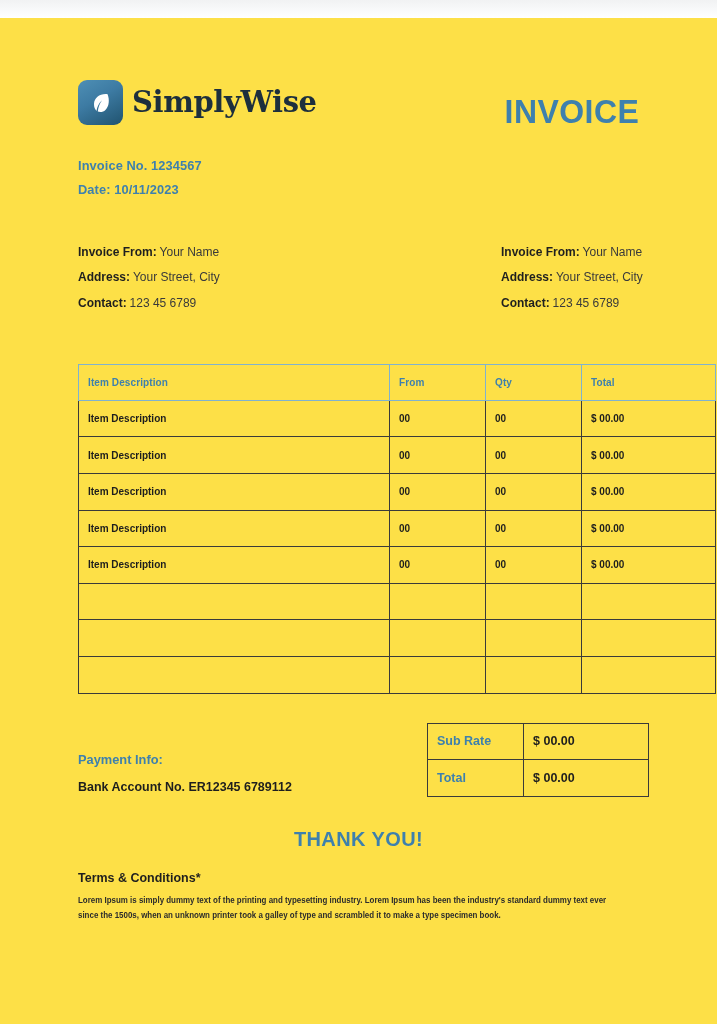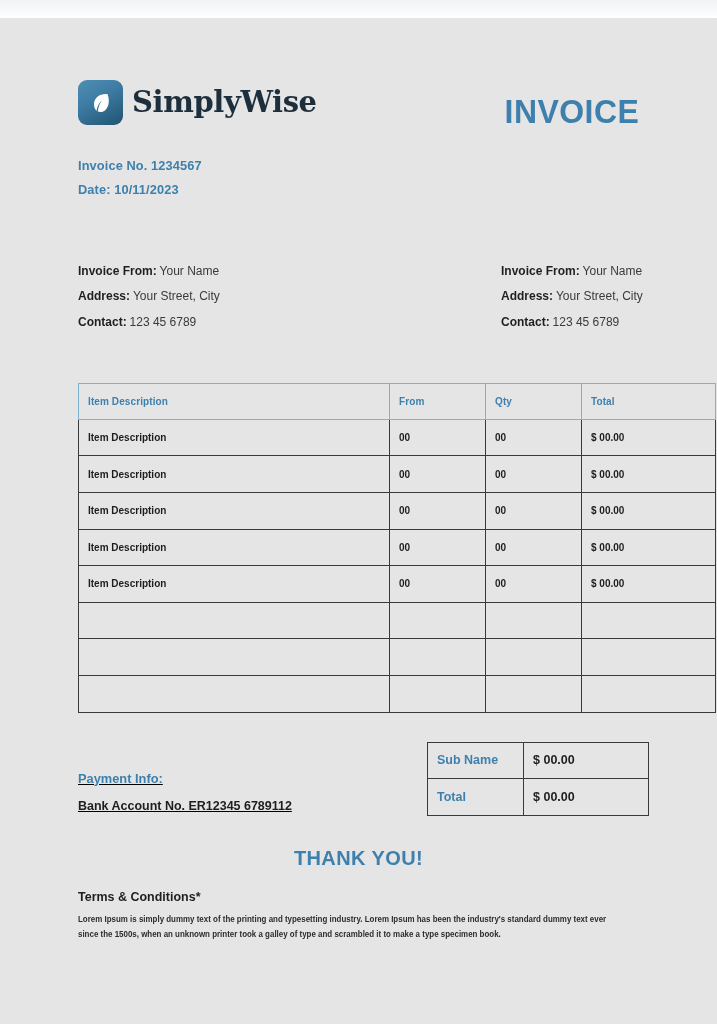--- a/index.html
+++ b/index.html
@@ -12,21 +12,21 @@
     height: 1024px;
     overflow: hidden;
     font-family: "Liberation Sans", sans-serif;
     -webkit-font-smoothing: antialiased;
   }
 
   .page {
     position: relative;
     width: 717px;
     height: 1024px;
-    background: #e5e5e5;
+    background: #fde047;
     box-sizing: border-box;
   }
   .top-shade {
     position: absolute;
     top: 0; left: 0;
     width: 717px;
     height: 18px;
     background: linear-gradient(to bottom, #f1f2f3 0%, #f7f8f9 45%, #ffffff 100%);
   }
 
@@ -92,21 +92,21 @@
     line-height: 1.78;
     transform: scaleX(0.95);
     transform-origin: left center;
   }
   .meta div { white-space: nowrap; }
 
   
   .parties {
     display: flex;
     justify-content: space-between;
-    margin-top: 57px;
+    margin-top: 38px;
   }
   .party {
     font-size: 12.5px;
     line-height: 2.02;
     color: #2b2b2b;
     transform: scaleX(0.96);
     transform-origin: left center;
   }
   .party.right { margin-right: -10px; }
   .party .row { white-space: nowrap; }
@@ -153,21 +153,20 @@
 
   
   .lower {
     display: flex;
     justify-content: space-between;
     align-items: flex-start;
     margin-top: 29px;
   }
   .payment {
     padding-top: 29px;
-    text-decoration: underline;
   }
   .payment-title {
     color: #3e80ad;
     font-weight: 700;
     font-size: 13.5px;
     margin-bottom: 12px;
     transform: scaleX(0.95);
     transform-origin: left center;
   }
   .payment-line {
@@ -342,21 +341,21 @@
     </table>
 
     <div class="lower">
       <div class="payment">
         <div class="payment-title">Payment Info:</div>
         <div class="payment-line">Bank Account No. ER12345 6789112</div>
       </div>
       <table class="totals">
         <tbody>
             <tr>
-              <td class="t-label">Sub Name</td>
+              <td class="t-label">Sub Rate</td>
               <td class="t-value">$ 00.00</td>
             </tr>
             <tr>
               <td class="t-label">Total</td>
               <td class="t-value">$ 00.00</td>
             </tr>
           </tbody>
       </table>
     </div>
 

